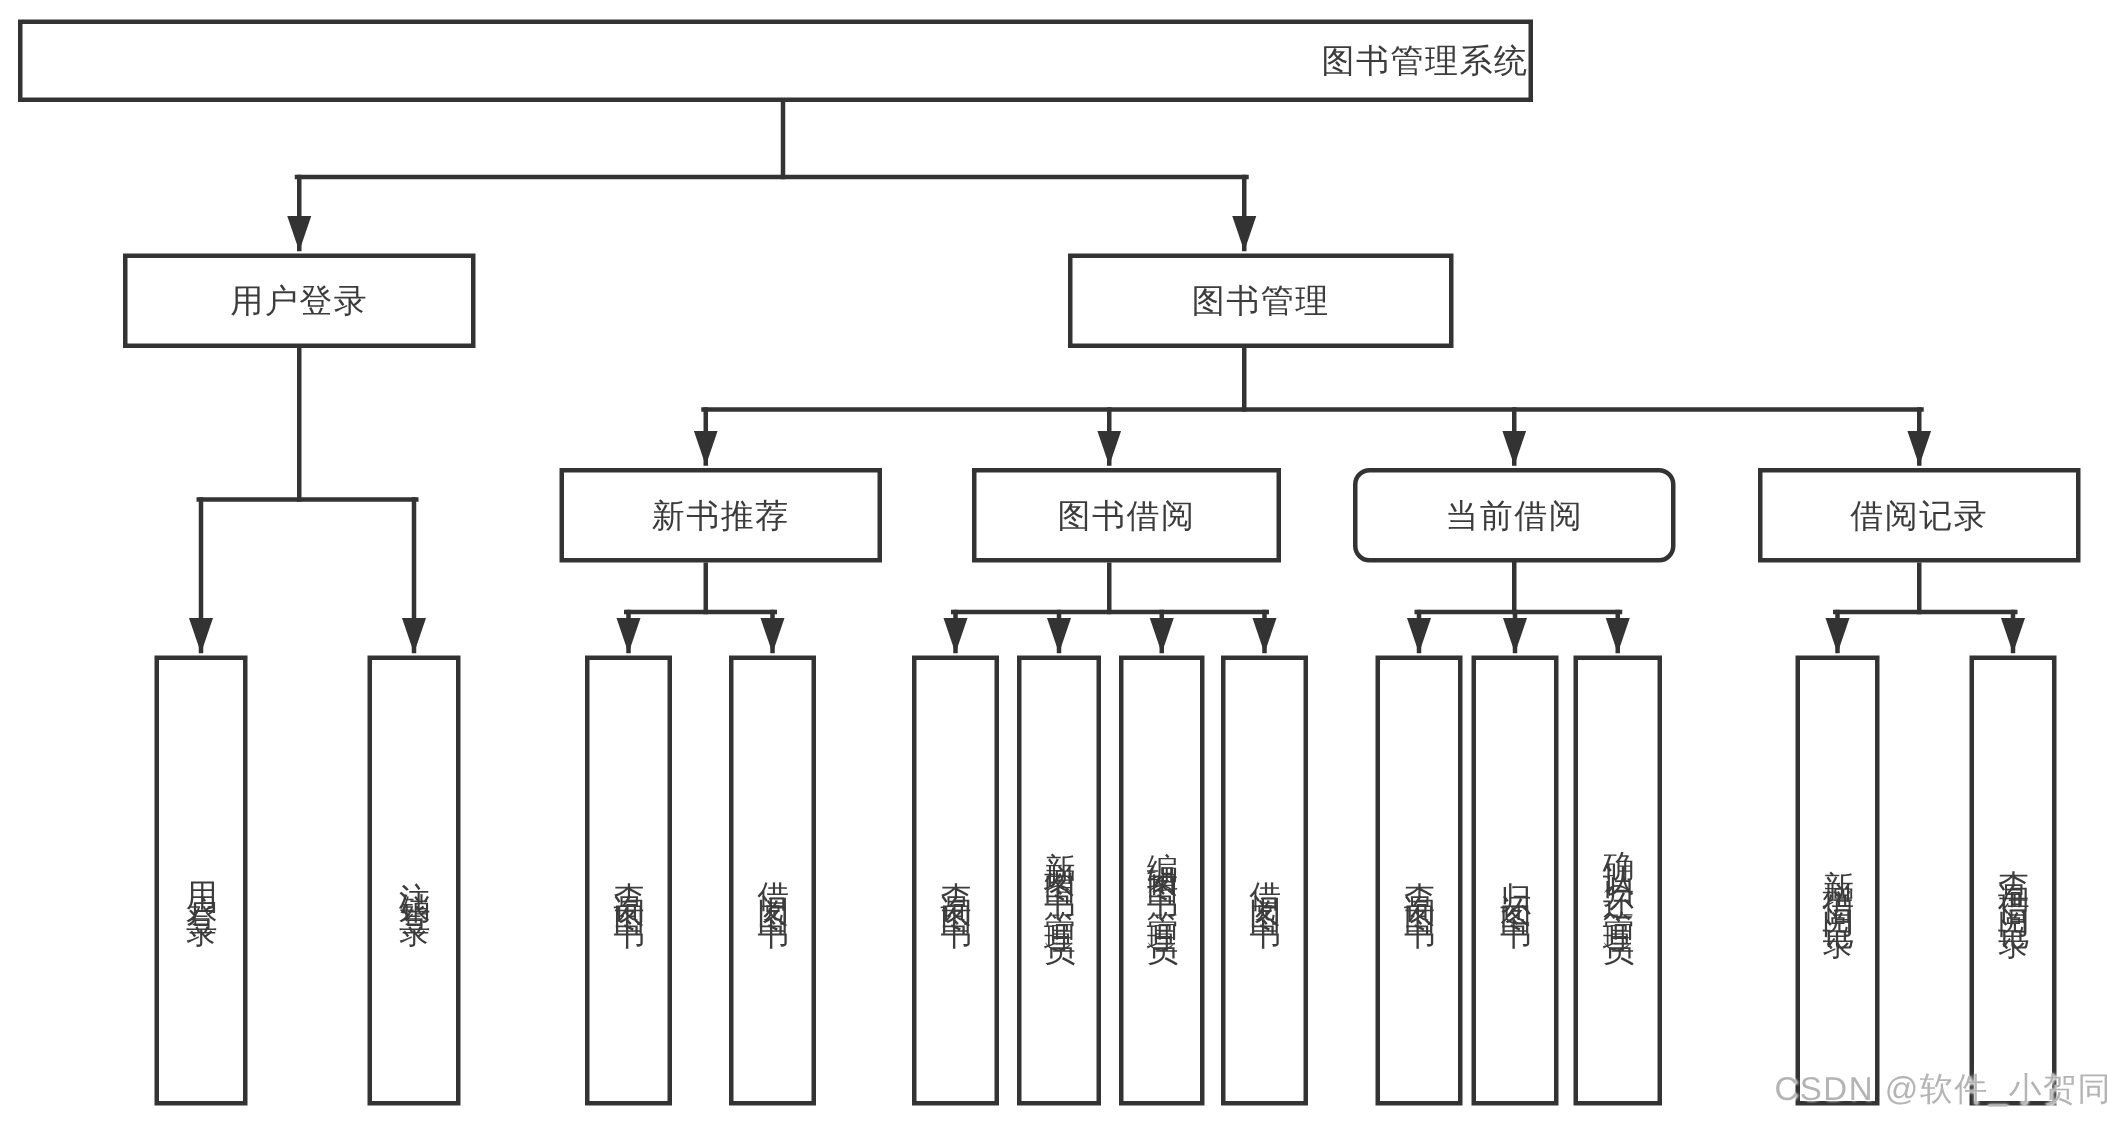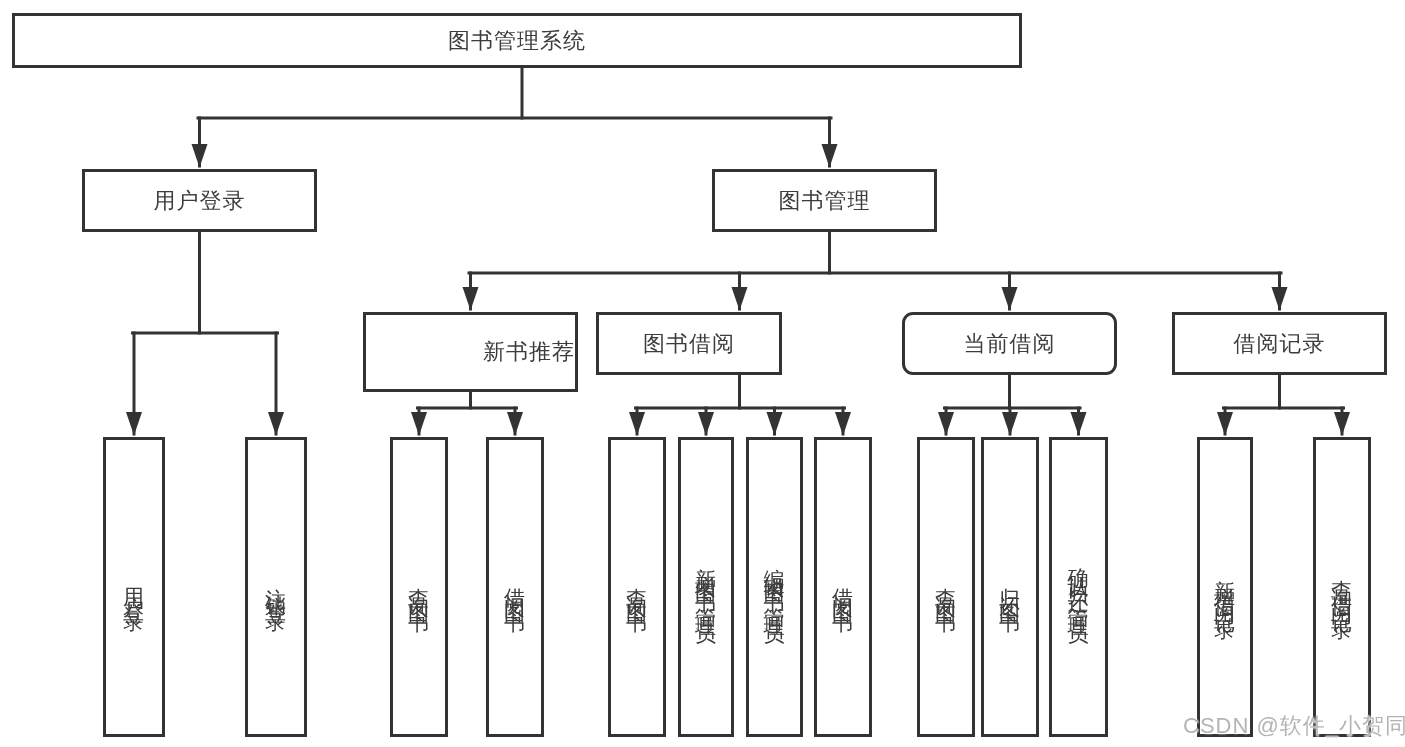--- a/index.html
+++ b/index.html
@@ -106,35 +106,35 @@
       <line x1="1010" y1="408" x2="1010" y2="434" marker-end="url(#arrow)"></line>
       <line x1="1078.5" y1="408" x2="1078.5" y2="434" marker-end="url(#arrow)"></line>
 
       <line x1="1279.5" y1="375" x2="1279.5" y2="408"></line>
       <line x1="1223.5" y1="408" x2="1343.5" y2="408"></line>
       <line x1="1225" y1="408" x2="1225" y2="434" marker-end="url(#arrow)"></line>
       <line x1="1342" y1="408" x2="1342" y2="434" marker-end="url(#arrow)"></line>
     </g>
   </svg>
 
-  <div class="node" style="left:12px; top:13px; width:1010px; height:55px;">
+  <div class="node" style="left:12px; top:13px; width:1010px; height:55px;justify-content:flex-end;">
     <span>图书管理系统</span>
   </div>
 
   <div class="node" style="left:82px; top:169px; width:235px; height:63px;">
     <span>用户登录</span>
   </div>
-  <div class="node" style="left:712px; top:169px; width:225px; height:63px;">
+  <div class="node" style="left:712px; top:169px; width:257px; height:63px;">
     <span>图书管理</span>
   </div>
 
-  <div class="node" style="left:363px; top:312px; width:215px; height:80px;justify-content:flex-end;">
+  <div class="node" style="left:373px; top:312px; width:215px; height:63px;">
     <span>新书推荐</span>
   </div>
-  <div class="node" style="left:596px; top:312px; width:186px; height:63px;">
+  <div class="node" style="left:648px; top:312px; width:206px; height:63px;">
     <span>图书借阅</span>
   </div>
   <div class="node" style="left:902px; top:312px; width:215px; height:63px;border-radius:11px;">
     <span>当前借阅</span>
   </div>
   <div class="node" style="left:1172px; top:312px; width:215px; height:63px;">
     <span>借阅记录</span>
   </div>
 
   <div class="leaf" style="left:103px; top:437px; width:62px; height:300px;">

